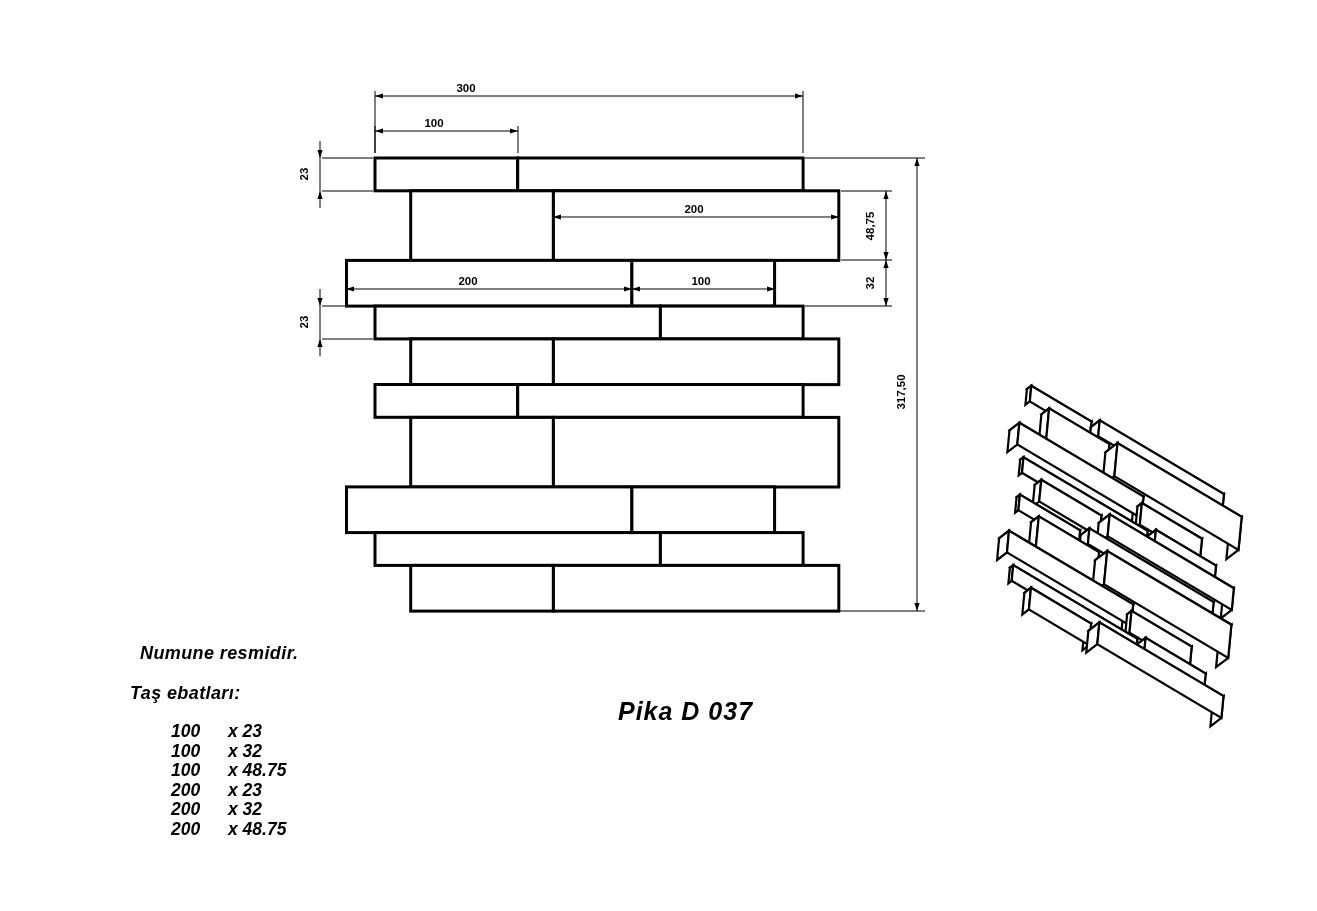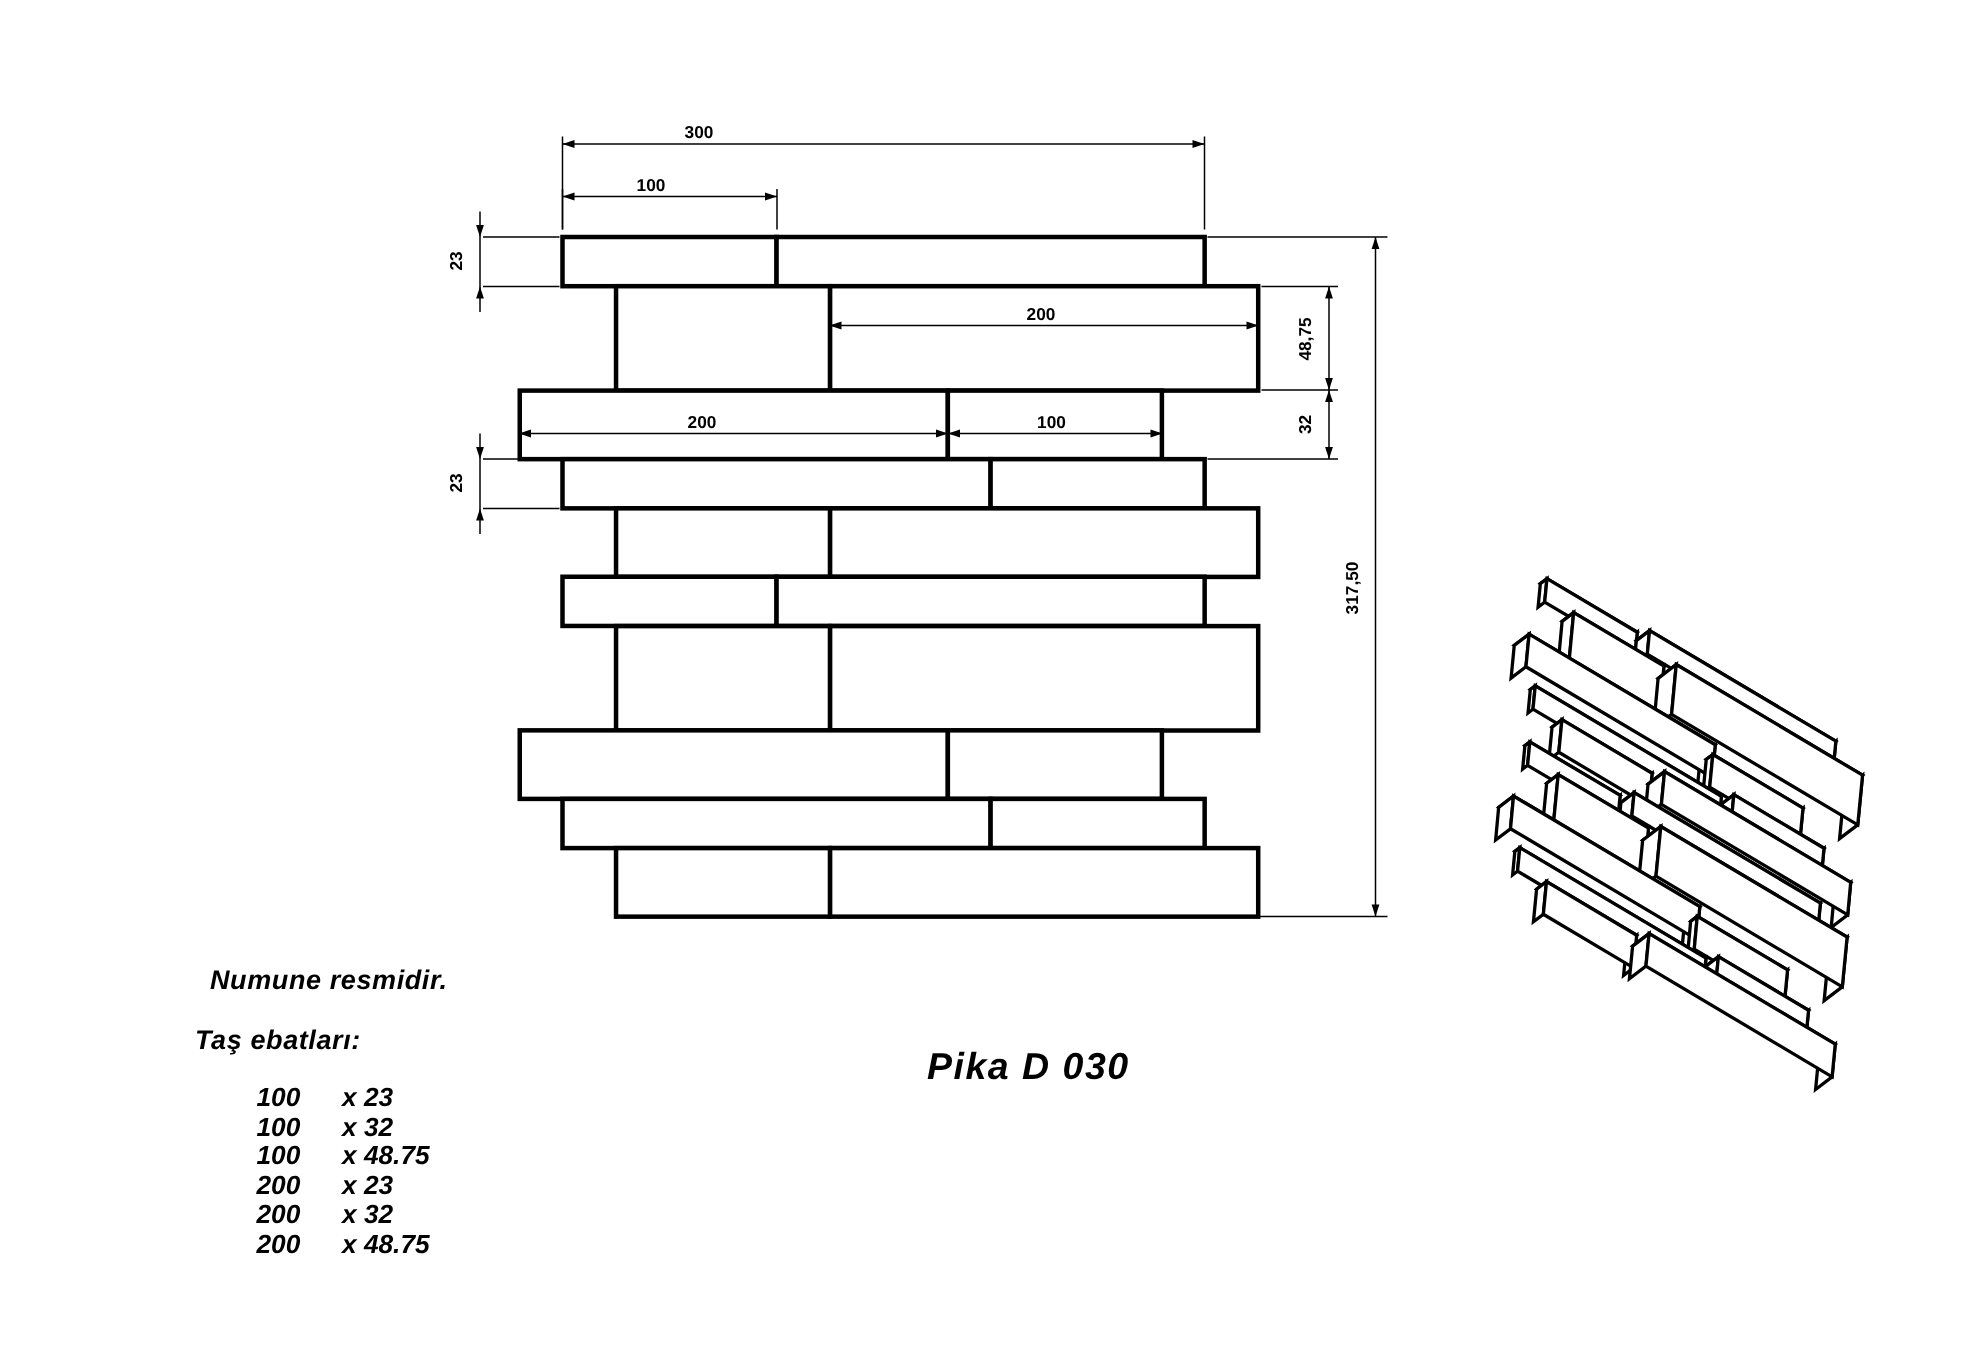--- a/index.html
+++ b/index.html
@@ -262,14 +262,14 @@
       </div>
       <div class="row">
         <span class="sz">200</span>
         <span class="cr">x 32</span>
       </div>
       <div class="row">
         <span class="sz">200</span>
         <span class="cr">x 48.75</span>
       </div>
     </div>
-  <div class="txt title">Pika D 030</div>
+  <div class="txt title">Pika D 037</div>
 </div>
 
 </body></html>

